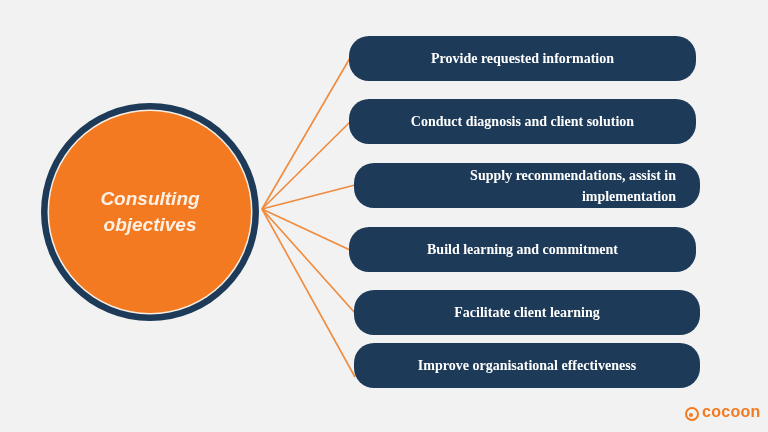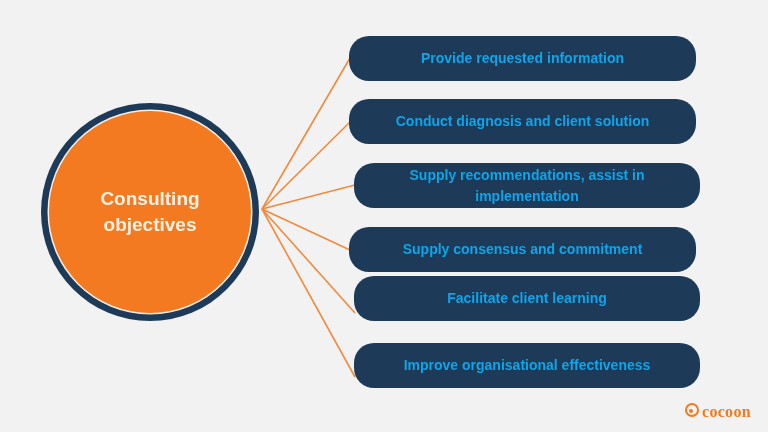--- a/index.html
+++ b/index.html
@@ -1,22 +1,22 @@
 <!DOCTYPE html>
 <html><head>
 <meta charset="utf-8">
 <style>
   html,body{margin:0;padding:0;}
   body{width:768px;height:432px;background:#f2f2f2;position:relative;overflow:hidden;font-family:"Liberation Sans",sans-serif;}
   .lines{position:absolute;left:0;top:0;width:768px;height:432px;}
   .circle-outer{position:absolute;left:41px;top:103px;width:218px;height:218px;border-radius:50%;background:#1d3a58;}
-  .circle-inner{position:absolute;left:49px;top:111px;width:202px;height:202px;border-radius:50%;background:#f37a20;box-shadow:0 0 0 1.5px #f6efe6;display:flex;align-items:center;justify-content:center;text-align:center;}
+  .circle-inner{position:absolute;left:49px;top:111px;width:202px;height:202px;border-radius:50%;background:#f37a20;box-shadow:0 0 0 1.5px #f6efe6;display:flex;align-items:center;justify-content:center;text-align:center;font-style:italic;}
   .circle-inner span{color:#fdf1e6;font-weight:bold;font-size:19px;line-height:26px;width:130px;}
-  .pill{position:absolute;height:45px;border-radius:20px;background:#1d3a58;color:#0ea5e9;font-weight:bold;font-size:14px;display:flex;align-items:center;justify-content:center;text-align:center;line-height:21px;padding:0 24px;box-sizing:border-box;}
-  .logo{position:absolute;left:685px;top:403px;display:flex;align-items:flex-start;gap:3px;font-family:Liberation Serif, serif;}
+  .pill{position:absolute;height:45px;border-radius:20px;background:#1d3a58;color:#ffffff;font-weight:bold;font-size:14px;display:flex;align-items:center;justify-content:center;text-align:center;line-height:21px;padding:0 24px;box-sizing:border-box;font-family:Liberation Serif, serif;}
+  .logo{position:absolute;left:685px;top:403px;display:flex;align-items:flex-end;gap:3px;}
   .logo .mark{width:14px;height:14px;border-radius:50%;border:2.5px solid #f37a20;box-sizing:border-box;position:relative;}
   .logo .mark::after{content:"";position:absolute;left:2px;top:4px;width:4px;height:4px;border-radius:50%;background:#f37a20;}
   .logo .word{color:#f37a20;font-size:16px;font-weight:bold;letter-spacing:0.3px;}
 </style>
 </head>
 <body>
 
 <svg class="lines" viewBox="0 0 768 432">
   <g stroke="#f08a3c" stroke-width="1.6" fill="none">
     <line x1="262" y1="209" x2="350" y2="58"></line>
@@ -28,21 +28,21 @@
   </g>
 </svg>
 
 <div class="circle-outer"></div>
 <div class="circle-inner">
   <span>Consulting objectives</span>
 </div>
 
 <div class="pill" style="left:349px;top:36px;width:347px;">Provide requested information</div>
 <div class="pill" style="left:349px;top:99px;width:347px;">Conduct diagnosis and client solution</div>
-<div class="pill" style="left:354px;top:163px;width:346px;">Supply recommendations, assist in implementation</div>
-<div class="pill" style="left:349px;top:227px;width:347px;">Supply consensus and commitment</div>
-<div class="pill" style="left:354px;top:276px;width:346px;">Facilitate client learning</div>
+<div class="pill" style="left:354px;top:163px;width:346px;text-align:right;">Supply recommendations, assist in implementation</div>
+<div class="pill" style="left:349px;top:227px;width:347px;">Build learning and commitment</div>
+<div class="pill" style="left:354px;top:290px;width:346px;">Facilitate client learning</div>
 <div class="pill" style="left:354px;top:343px;width:346px;">Improve organisational effectiveness</div>
 
 <div class="logo">
   <span class="mark"></span>
   <span class="word">cocoon</span>
 </div>
 
 </body></html>

